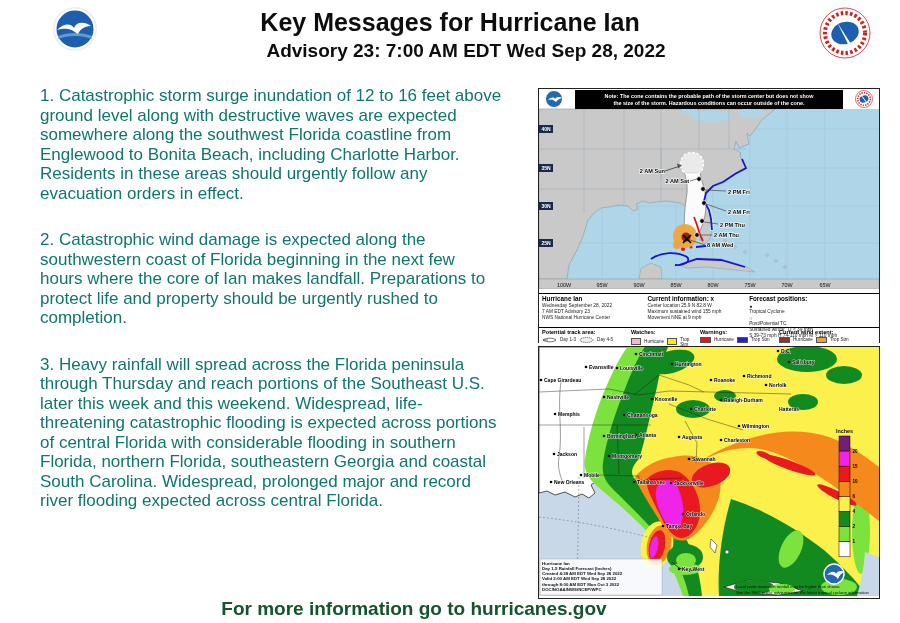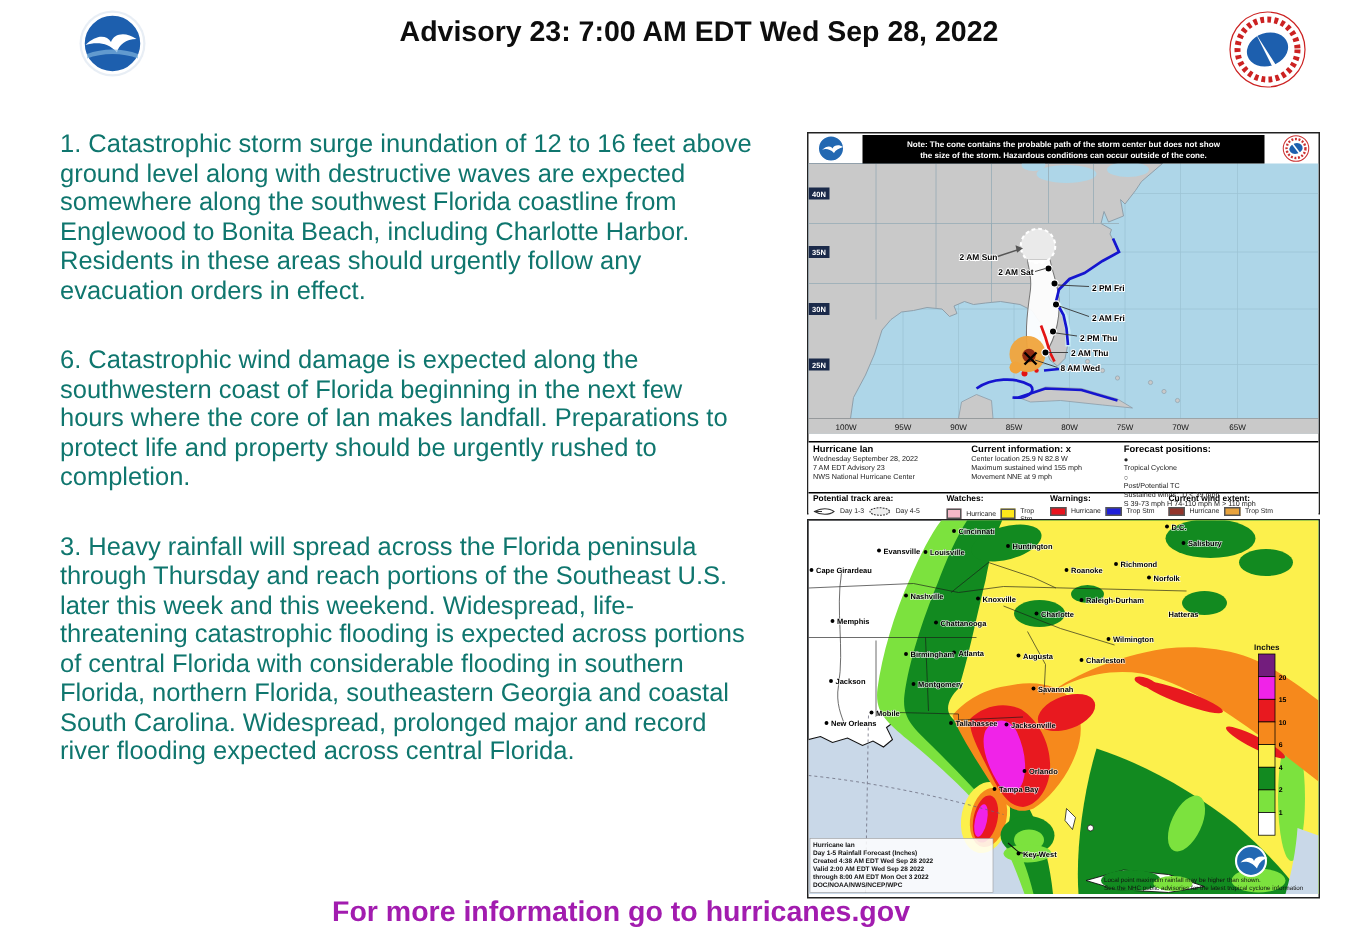--- a/index.html
+++ b/index.html
@@ -21,35 +21,36 @@
   .inf b{display:block;font-size:6.3px;line-height:7.5px;color:#000;}
   .inf span{display:block;font-size:4.8px;line-height:6px;color:#222;}
   .leg{display:flex;height:18px;border-top:1px solid #000;background:#fff;}
   .leg .g{padding:1px 0 0 3px;}
   .g1{width:86px;} .g2{width:66px;} .g3{width:76px;} .g4{width:100px;}
   .leg b{display:block;font-size:5.6px;line-height:6.5px;color:#000;}
   .leg .row{display:flex;align-items:center;gap:3px;margin-top:1px;}
   .sw{width:9px;height:4.5px;border:0.5px solid #555;display:inline-block;}
   .leg i{font-style:normal;font-size:4.6px;color:#222;}
   .footer{position:absolute;left:0;top:598px;width:828px;text-align:center;
-          font-size:19px;font-weight:bold;color:#a21caf;}
+          font-size:19px;font-weight:bold;color:#14532d;}
   svg text{font-family:"Liberation Sans", sans-serif;}
   .mapnote{fill:#fff;font-size:5.4px;font-weight:bold;}
   .latlab{fill:#fff;font-size:5px;font-weight:bold;}
   .lonlab{fill:#111;font-size:5.4px;}
   .trklab{fill:#000;font-size:5.6px;font-weight:bold;paint-order:stroke;stroke:#fff;stroke-width:1.2px;}
   .ct{fill:#000;font-size:5px;font-weight:bold;paint-order:stroke;stroke:rgba(255,255,255,.75);stroke-width:0.9px;}
   .lgnum{fill:#000;font-size:4.6px;font-weight:bold;}
   .wpc{fill:#111;font-size:4.35px;font-weight:bold;}
   .rnote{fill:#111;font-size:4.2px;}
 </style>
 </head>
 <body>
 
 <div class="hdr">
+  <h1>Key Messages for Hurricane Ian</h1>
   <h2>Advisory 23:  7:00 AM EDT Wed Sep 28, 2022</h2>
 </div>
 
 <div id="noaa-logo">
   <svg width="46" height="46" viewBox="0 0 46 46">
     <circle cx="23" cy="23" r="22" fill="#e8eef5"></circle>
     <circle cx="23" cy="23" r="19.5" fill="#1d5fae" stroke="#fff" stroke-width="2"></circle>
     <path d="M5,24 C12,17 19,17 22,22 C24,16 32,15 39,20 C32,20 27,24 26,29 C20,22 12,22 5,24 Z" fill="#fff"></path>
     <path d="M6,30 C16,26 30,26 40,30 L40,33 C30,29 16,29 6,33 Z" fill="#7fb4dd" opacity="0.7"></path>
   </svg>
@@ -59,21 +60,21 @@
   <svg width="54" height="58" viewBox="0 0 54 58">
     <circle cx="27" cy="29" r="25" fill="#fff" stroke="#cc2222" stroke-width="0.8"></circle>
     <circle cx="27" cy="29" r="20" fill="none" stroke="#cc2222" stroke-width="4" stroke-dasharray="2.5,2.2"></circle>
     <ellipse cx="27" cy="29" rx="14" ry="11" fill="#1d5fae" transform="rotate(-18 27 29)"></ellipse>
     <path d="M19,18 L33,40 L30,40 L34,46 L29,42 L31,42 Z" fill="#fff"></path>
   </svg>
 </div>
 
 <div class="messages">
   <p>1. Catastrophic storm surge inundation of 12 to 16 feet above ground level along with destructive waves are expected somewhere along the southwest Florida coastline from Englewood to Bonita Beach, including Charlotte Harbor. Residents in these areas should urgently follow any evacuation orders in effect.</p>
-  <p>6. Catastrophic wind damage is expected along the southwestern coast of Florida beginning in the next few hours where the core of Ian makes landfall. Preparations to protect life and property should be urgently rushed to completion.</p>
+  <p>2. Catastrophic wind damage is expected along the southwestern coast of Florida beginning in the next few hours where the core of Ian makes landfall. Preparations to protect life and property should be urgently rushed to completion.</p>
   <p>3. Heavy rainfall will spread across the Florida peninsula through Thursday and reach portions of the Southeast U.S. later this week and this weekend. Widespread, life-threatening catastrophic flooding is expected across portions of central Florida with considerable flooding in southern Florida, northern Florida, southeastern Georgia and coastal South Carolina. Widespread, prolonged major and record river flooding expected across central Florida.</p>
 </div>
 
 <div id="cone-graphic" class="graphic">
 <svg width="340" height="200" viewBox="0 0 340 200">
   <rect x="0" y="20" width="340" height="180" fill="#aed6e8"></rect>
   <g stroke="#9cc3d4" stroke-width="0.5">
     <path d="M25,20V190M63,20V190M100,20V190M137,20V190M174,20V190M211,20V190M248,20V190M286,20V190"></path>
     <path d="M0,40H340M0,79H340M0,117H340M0,154H340"></path>
   </g>

